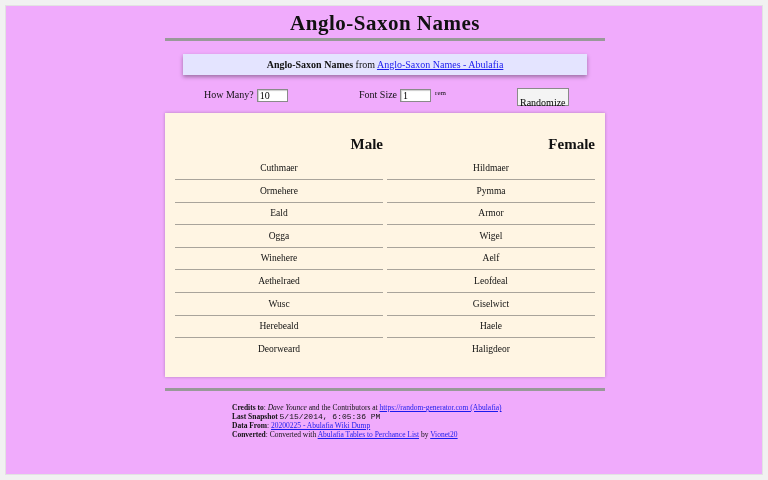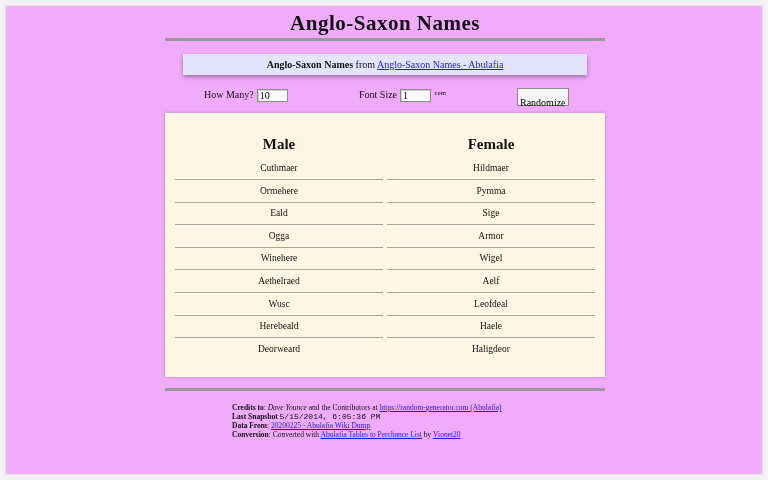--- a/index.html
+++ b/index.html
@@ -41,21 +41,21 @@
     background: #f4f4f4; border: 1px solid #8a8a8a; padding: 8px 2px; height: 13px; line-height: 11px;
   }
   .panel {
     margin-top: 6px; background: #fff5e3; height: 264px;
     box-shadow: 0 0 3px rgba(0,0,0,0.25);
     display: flex; padding: 0 8px; box-sizing: border-box;
   }
   .col { flex: 1; margin: 0 2px; }
   .col h2 {
     margin: 0; padding-top: 21px; height: 24px; line-height: 20px;
-    text-align: center; font-size: 15px; font-weight: bold;
+    text-align: right; font-size: 15px; font-weight: bold;
   }
   .col .name {
     height: 21px; line-height: 21px; text-align: center; font-size: 9.5px;
     border-bottom: 1px solid #a9a49b; margin-bottom: 0.6px;
   }
   .col .name:last-child { border-bottom: none; }
   .rule2 { height: 3px; background: #999; margin-top: 11px; }
   .credits {
     margin-left: 67px; margin-top: 12px; font-size: 7.5px; line-height: 9px;
   }
@@ -102,25 +102,25 @@
         <div class="name">Winehere</div>
         <div class="name">Aethelraed</div>
         <div class="name">Wusc</div>
         <div class="name">Herebeald</div>
         <div class="name">Deorweard</div>
       </div>
       <div class="col">
         <h2>Female</h2>
         <div class="name">Hildmaer</div>
         <div class="name">Pymma</div>
-        <div class="name">Sige</div>
         <div class="name">Armor</div>
         <div class="name">Wigel</div>
         <div class="name">Aelf</div>
         <div class="name">Leofdeal</div>
+        <div class="name">Giselwict</div>
         <div class="name">Haele</div>
         <div class="name">Haligdeor</div>
       </div>
     </div>
 
     <div class="rule2"></div>
 
     <div class="credits">
       <div>
         <b>Credits to</b>:
@@ -130,21 +130,21 @@
       </div>
       <div>
         <b>Last Snapshot</b>
         <span class="mono">5/15/2014, 6:05:36 PM</span>
       </div>
       <div>
         <b>Data From</b>:
         <a>20200225 - Abulafia Wiki Dump</a>
       </div>
       <div>
-        <b>Conversion</b>:
+        <b>Converted</b>:
         <span>Converted with</span>
         <a>Abulafia Tables to Perchance List</a>
         <span>by</span>
         <a>Vionet20</a>
       </div>
     </div>
   </div>
 </div>
 
 </body></html>

